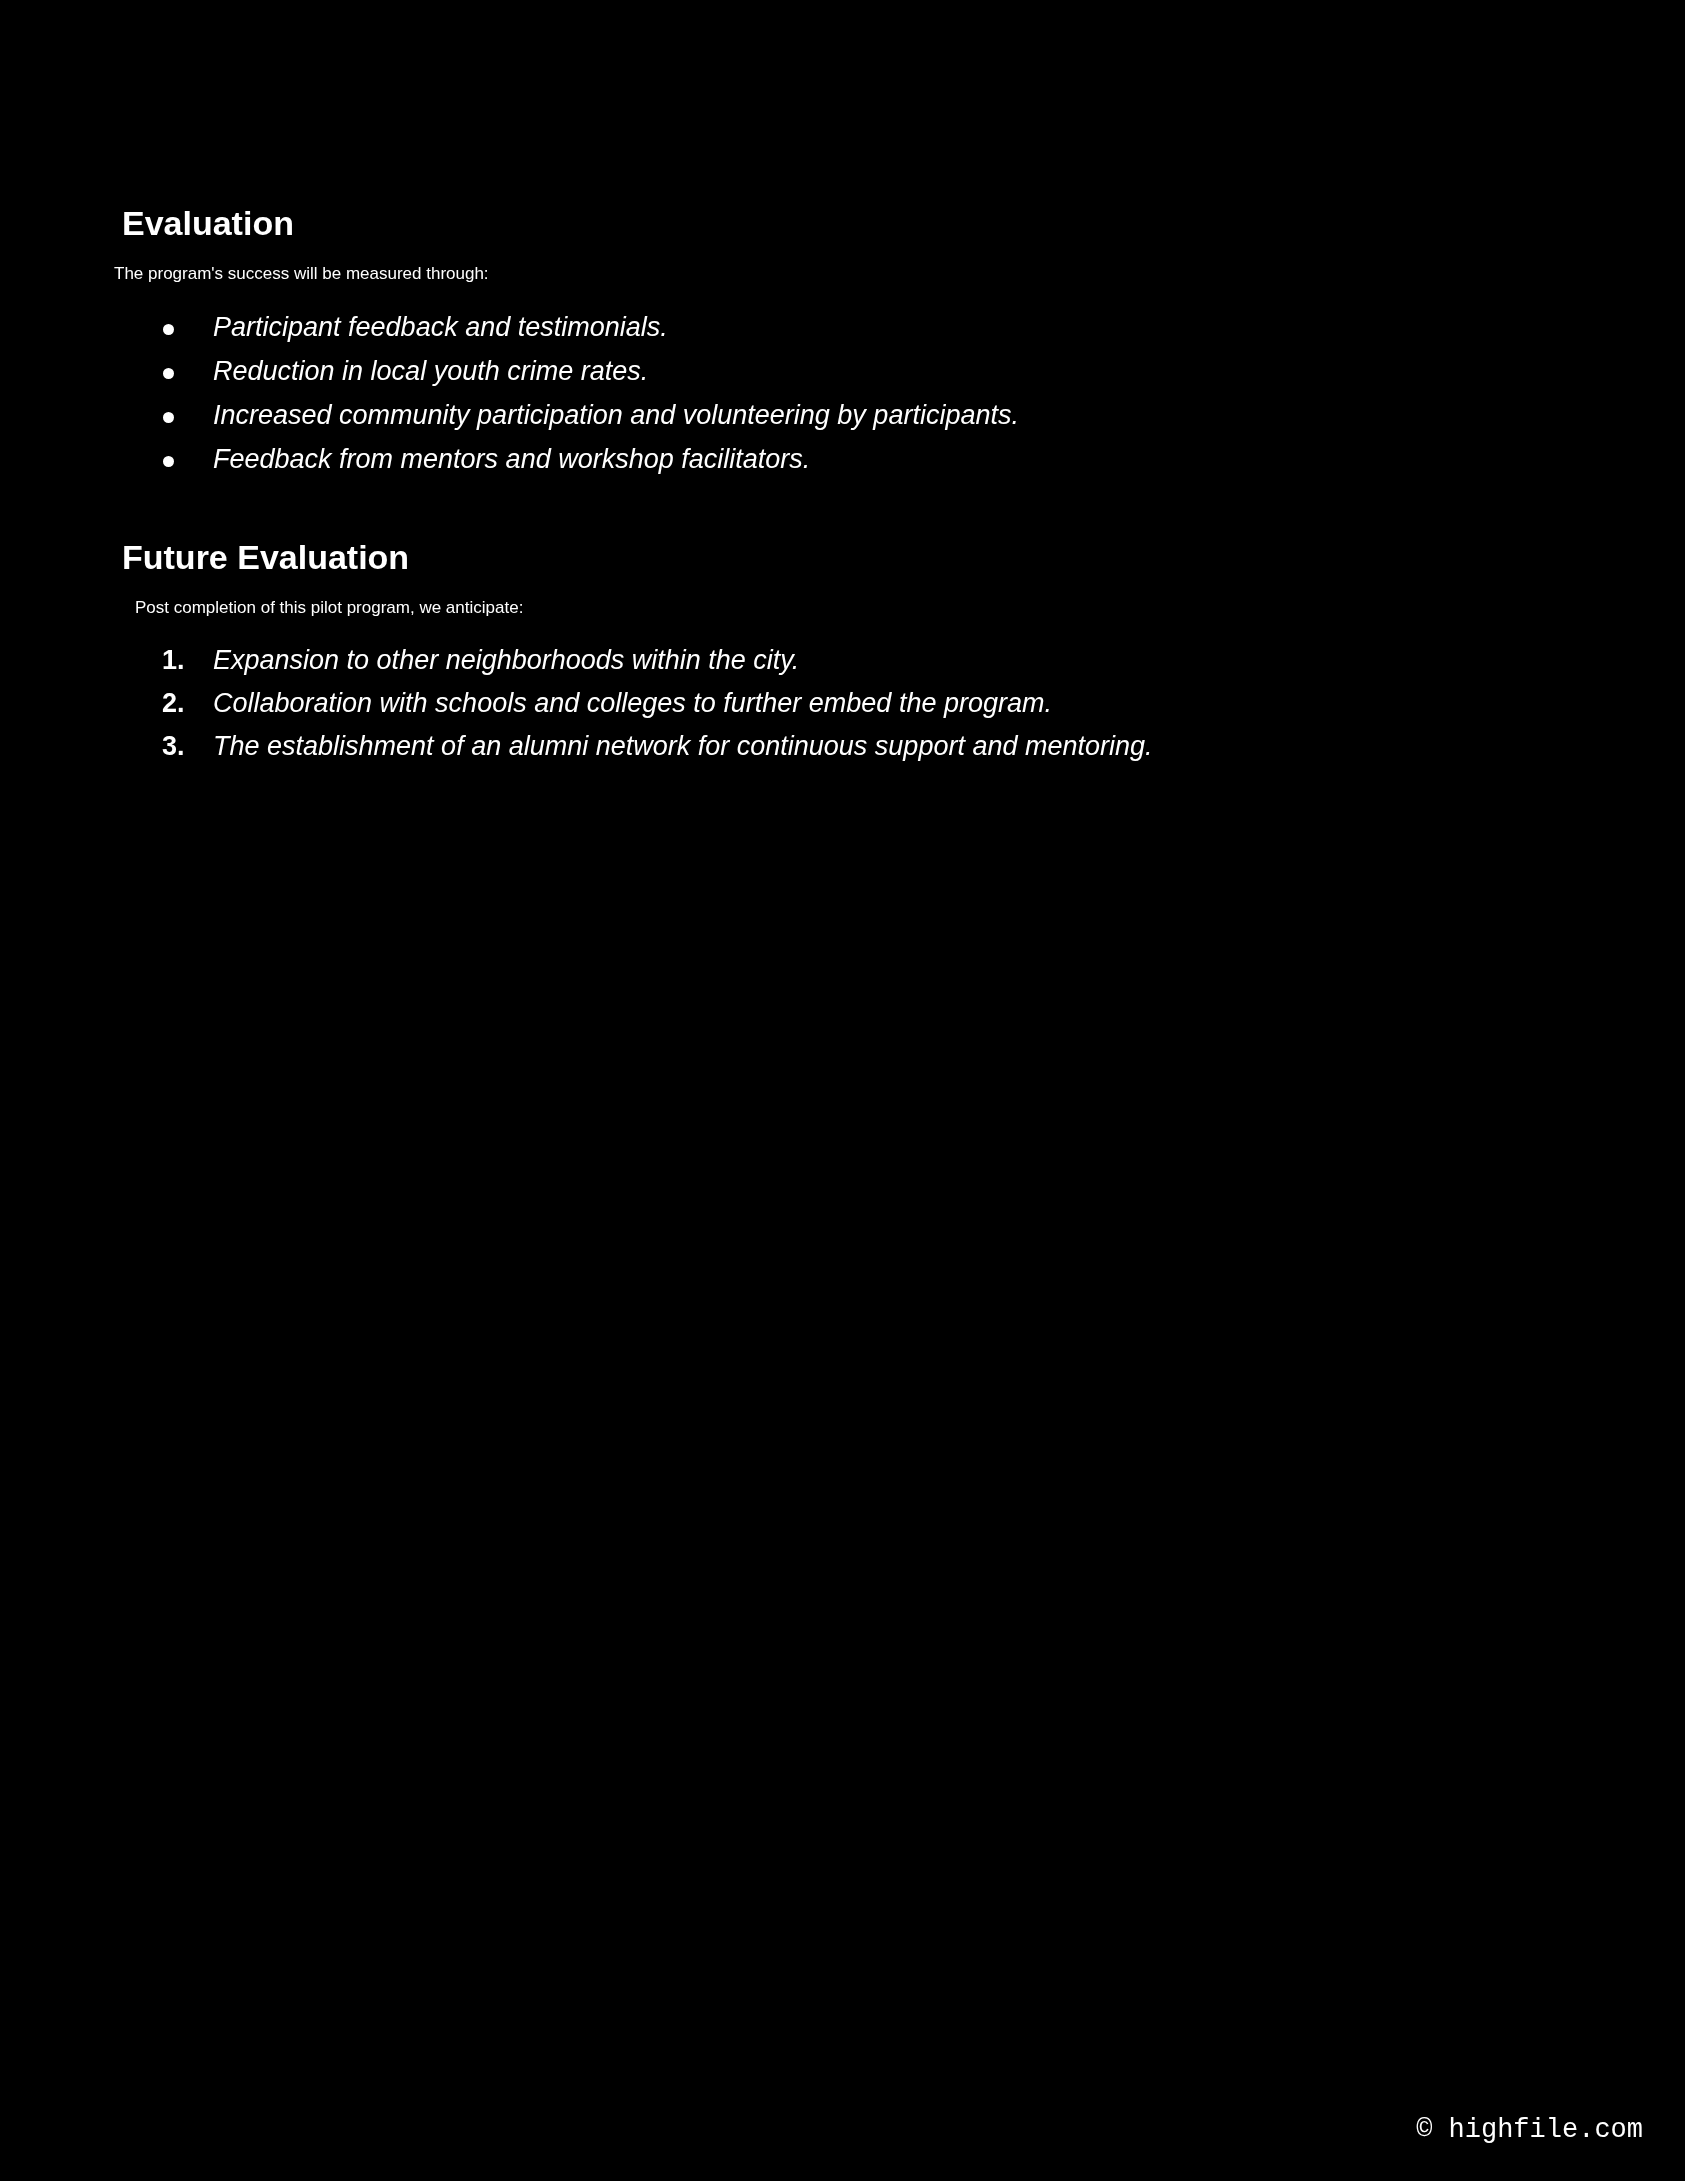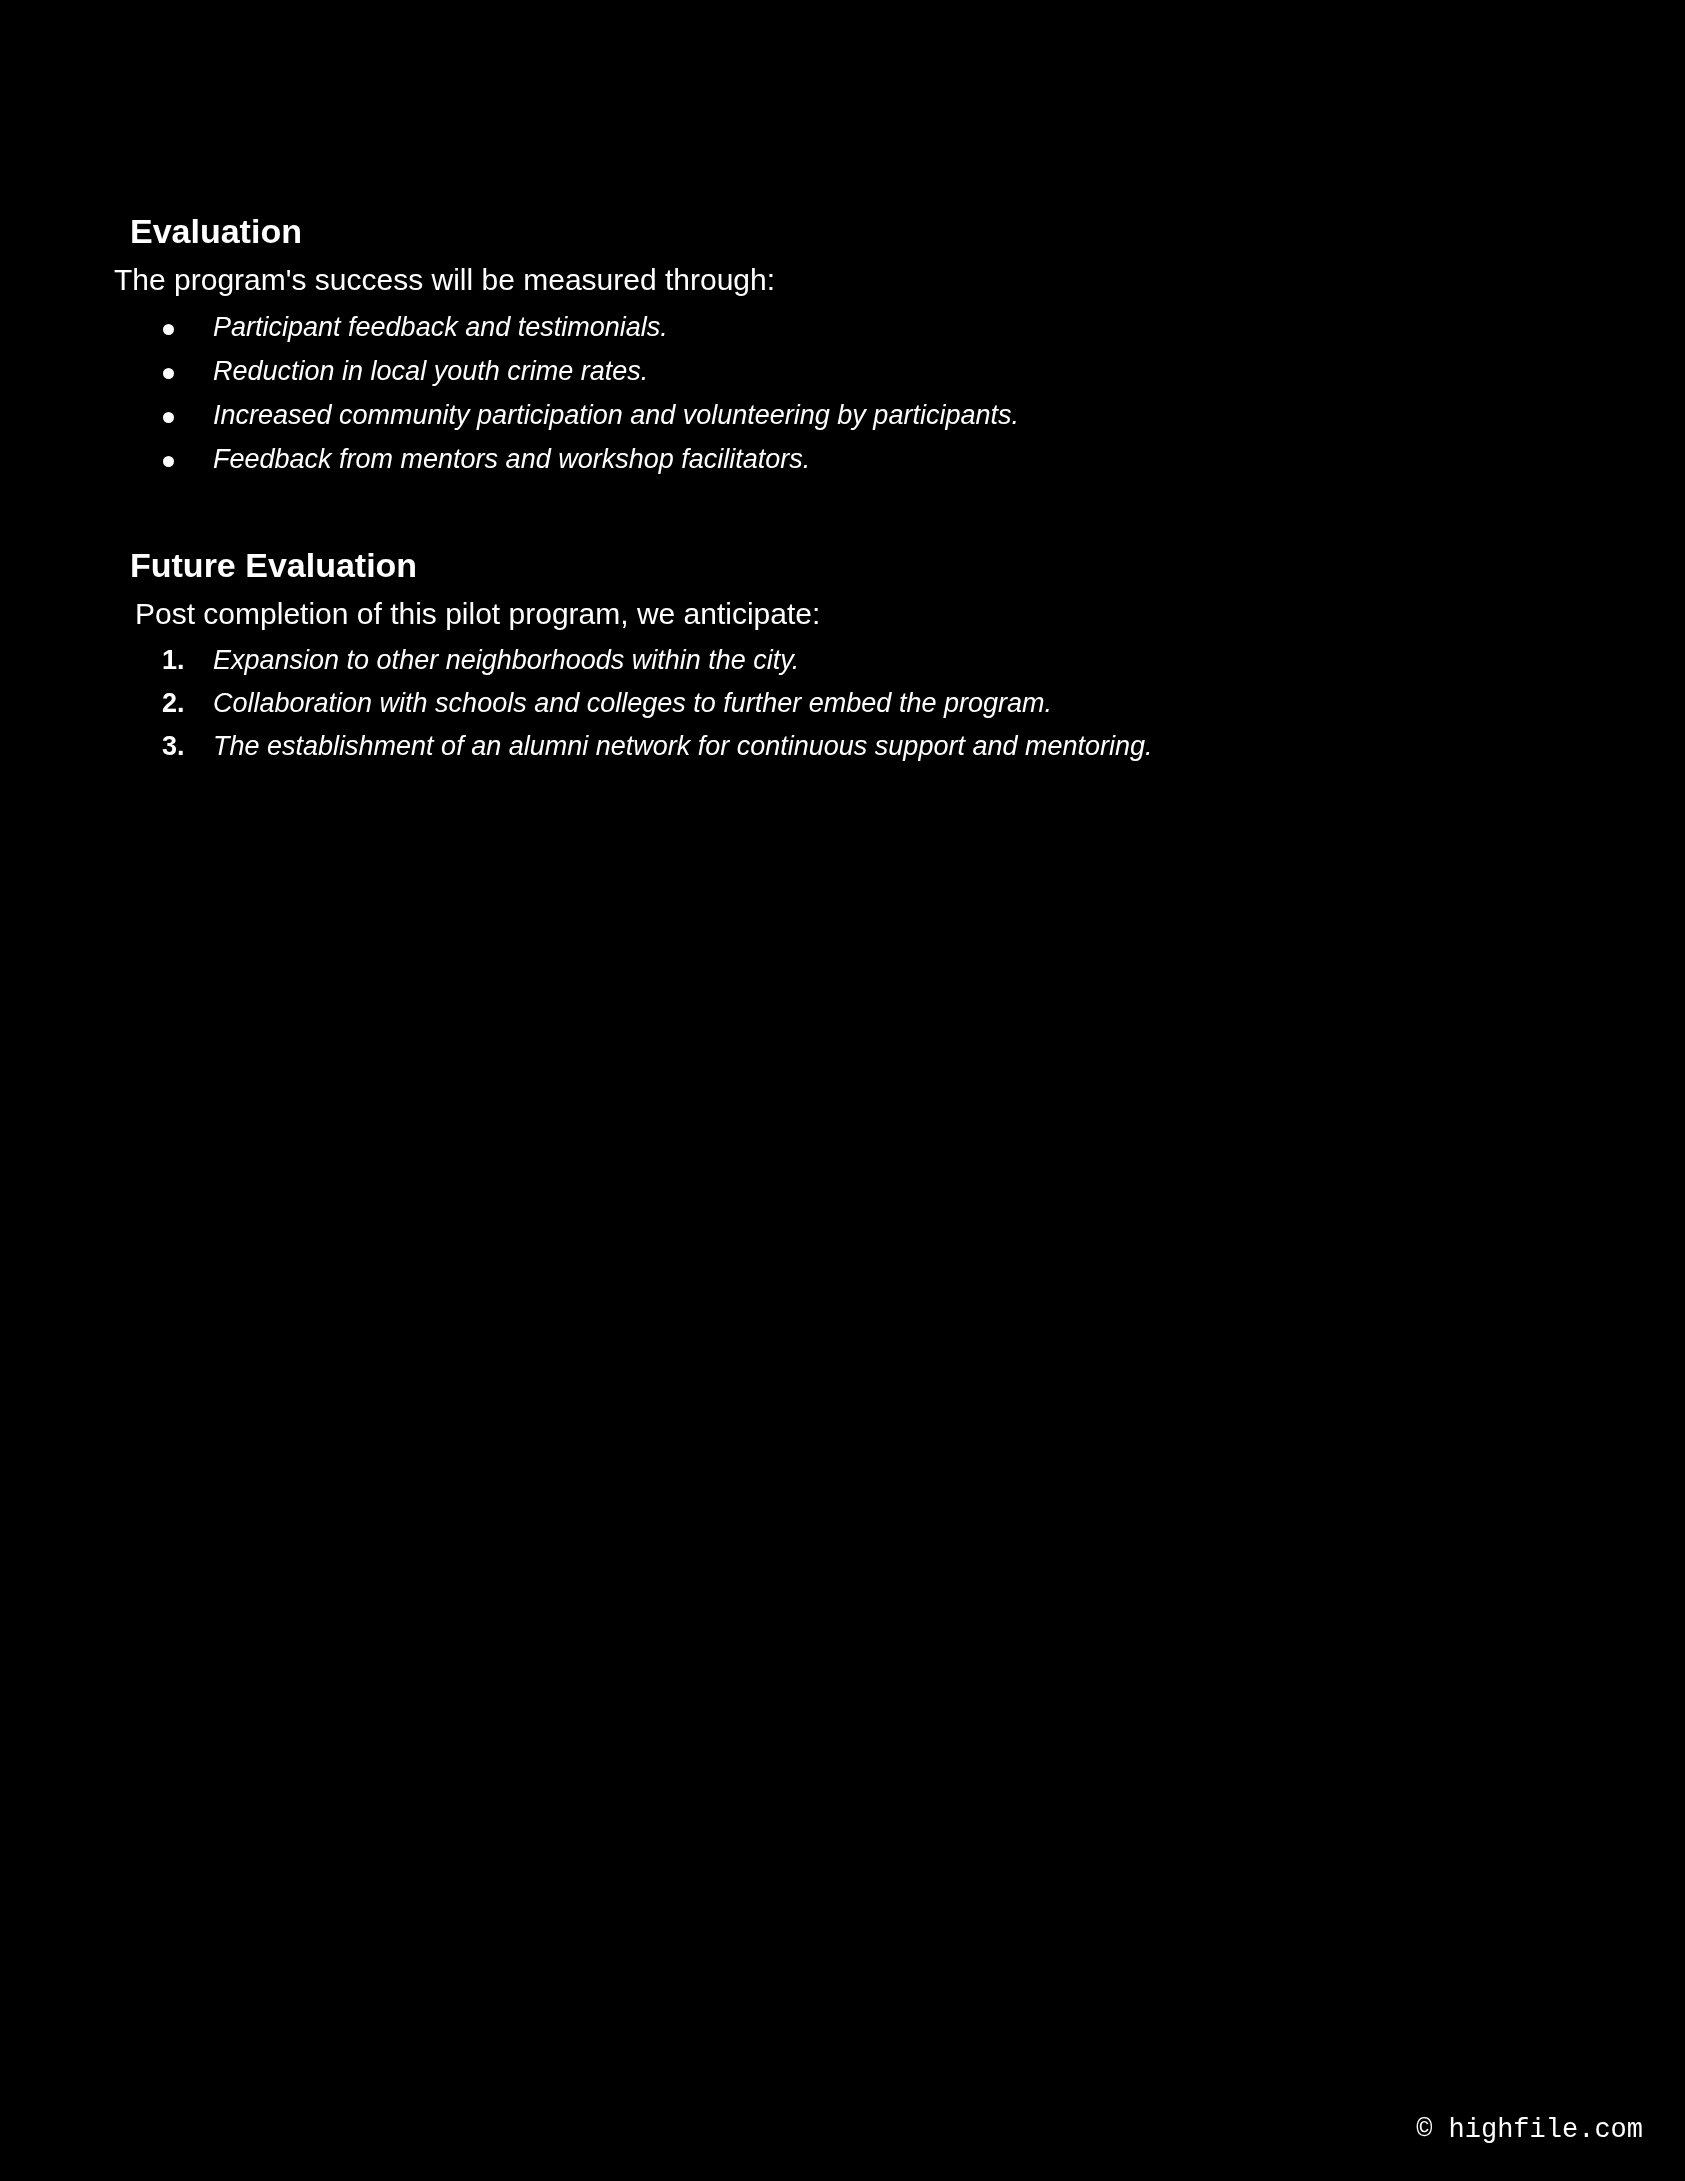--- a/index.html
+++ b/index.html
@@ -1,22 +1,22 @@
 <!DOCTYPE html>
 <html style="font-size:14px"><head>
   <meta charset="utf-8">
   <style>
     html, body { margin: 0; padding: 0; }
     body {
       width: 1685px; height: 2181px; background: #000; color: #fff;
       font-family: "Liberation Sans", "DejaVu Sans", sans-serif;
       position: relative; overflow: hidden;
     }
-    .h { position: absolute; left: 114px; font-weight: bold; font-size: 34px; margin: 16px; line-height: 1; }
-    .p { position: absolute; left: 114px; font-size: 30px; margin: 0; line-height: 1; }
+    .h { position: absolute; left: 114px; font-weight: bold; font-size: 34px; margin: 8px; line-height: 1; }
+    .p { position: absolute; left: 114px; font-size: 17px; margin: 0; line-height: 1; }
     ul, ol { list-style: none; margin: 0; padding: 0; }
     .li { position: absolute; left: 0; width: 1492px; font-size: 27px; line-height: 1; }
     .bullet { position: absolute; left: 163px; width: 11.4px; height: 11.4px; border-radius: 50%; background: #fff; }
     .num { position: absolute; left: 162px; font-weight: bold; font-size: 27px; line-height: 1; }
     .txt { position: absolute; left: 213px; white-space: nowrap; font-style: italic; }
     .footer { position: absolute; right: 42px; top: 2117px; font-size: 27px; line-height: 1; white-space: nowrap; font-family: Liberation Mono, monospace; }
   </style>
 </head>
 <body>
 

